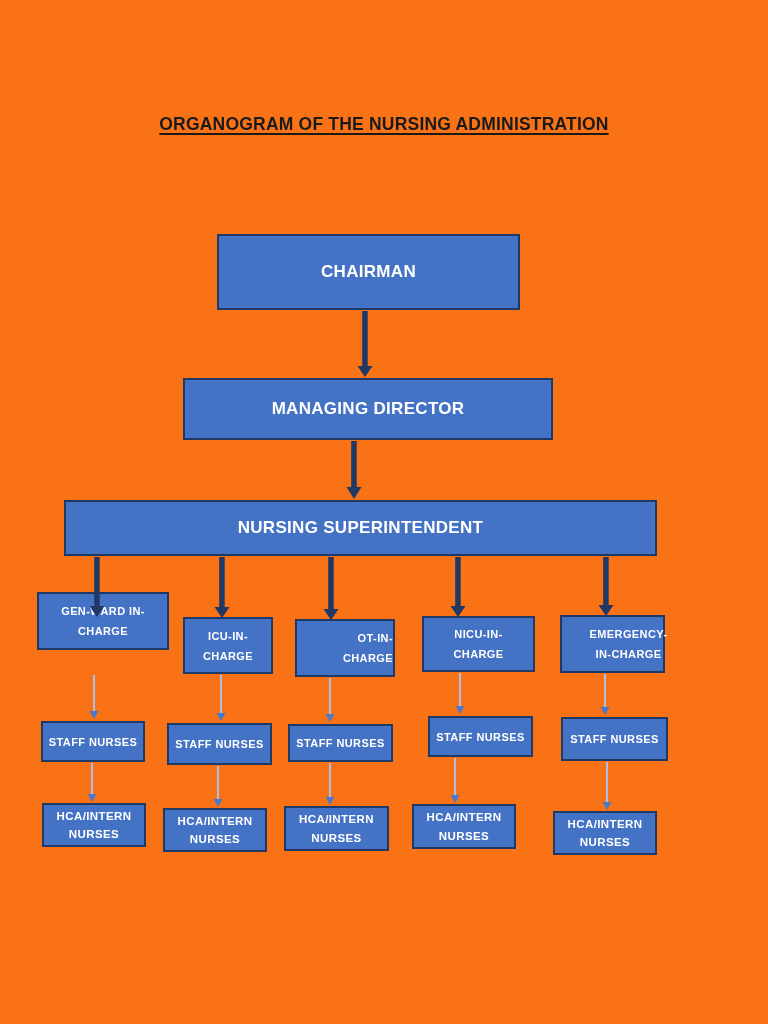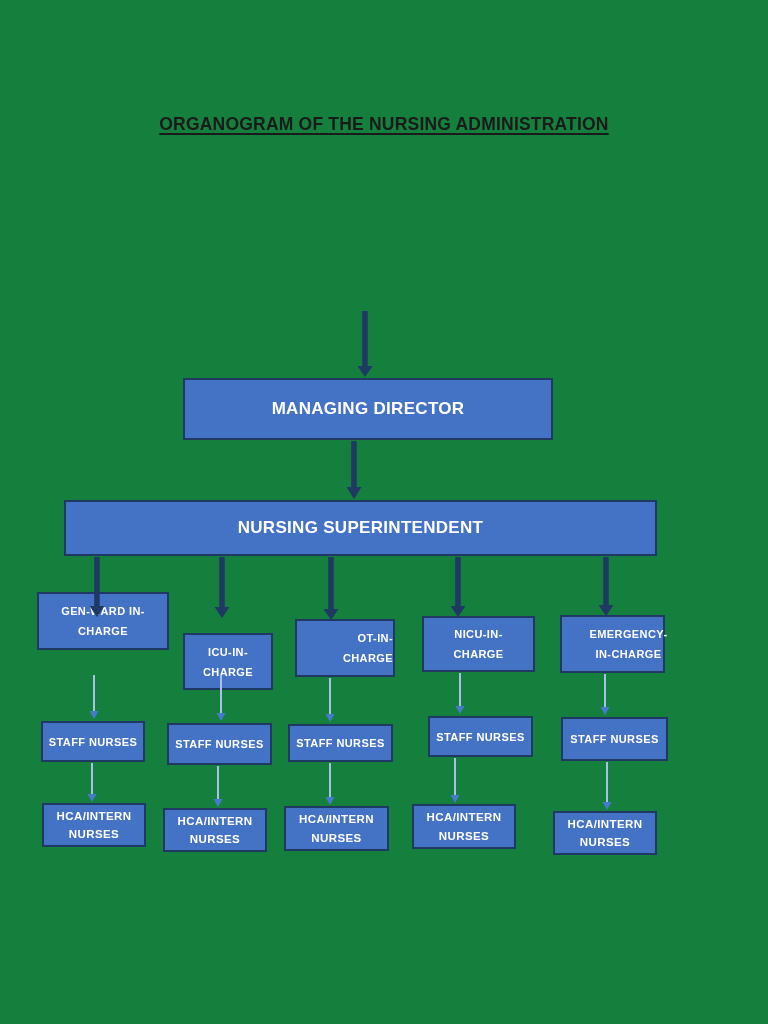--- a/index.html
+++ b/index.html
@@ -1,20 +1,20 @@
 <!DOCTYPE html>
 <html><head>
 <meta charset="utf-8">
 <style>
   html, body { margin: 0; padding: 0; background: #ffffff; }
   .page {
     position: relative;
     width: 768px;
     height: 1024px;
-    background: #15803d;
+    background: #f97316;
     overflow: hidden;
     font-family: "Liberation Sans", sans-serif;
   }
   .title {
     position: absolute;
     left: 0; right: 0; top: 114px;
     margin: 0;
     text-align: center;
     font-size: 17.5px;
     font-weight: 700;
@@ -50,34 +50,37 @@
     pointer-events: none;
   }
 </style>
 </head>
 <body>
 
 <div class="page">
 
   <h1 class="title">ORGANOGRAM OF THE NURSING ADMINISTRATION</h1>
 
+  <div class="box lvl1" style="left:217px; top:234px; width:303px; height:76px;">
+    <span class="ln">CHAIRMAN</span>
+  </div>
 
   <div class="box lvl2" style="left:183px; top:378px; width:370px; height:62px;">
     <span class="ln">MANAGING DIRECTOR</span>
   </div>
 
   <div class="box lvl3" style="left:64px; top:500px; width:593px; height:56px;">
     <span class="ln">NURSING SUPERINTENDENT</span>
   </div>
 
   <div class="box incharge" style="left:37px; top:592px; width:132px; height:58px;">
     <span class="ln">GEN-WARD IN-</span>
     <span class="ln">CHARGE</span>
   </div>
-  <div class="box incharge" style="left:183px; top:617px; width:90px; height:57px;margin-top:16px;">
+  <div class="box incharge" style="left:183px; top:617px; width:90px; height:57px;">
     <span class="ln">ICU-IN-</span>
     <span class="ln">CHARGE</span>
   </div>
   <div class="box incharge" style="left:295px; top:619px; width:100px; height:58px;align-items:flex-end;">
     <span class="ln">OT-IN-</span>
     <span class="ln">CHARGE</span>
   </div>
   <div class="box incharge" style="left:422px; top:616px; width:113px; height:56px;">
     <span class="ln">NICU-IN-</span>
     <span class="ln">CHARGE</span>

